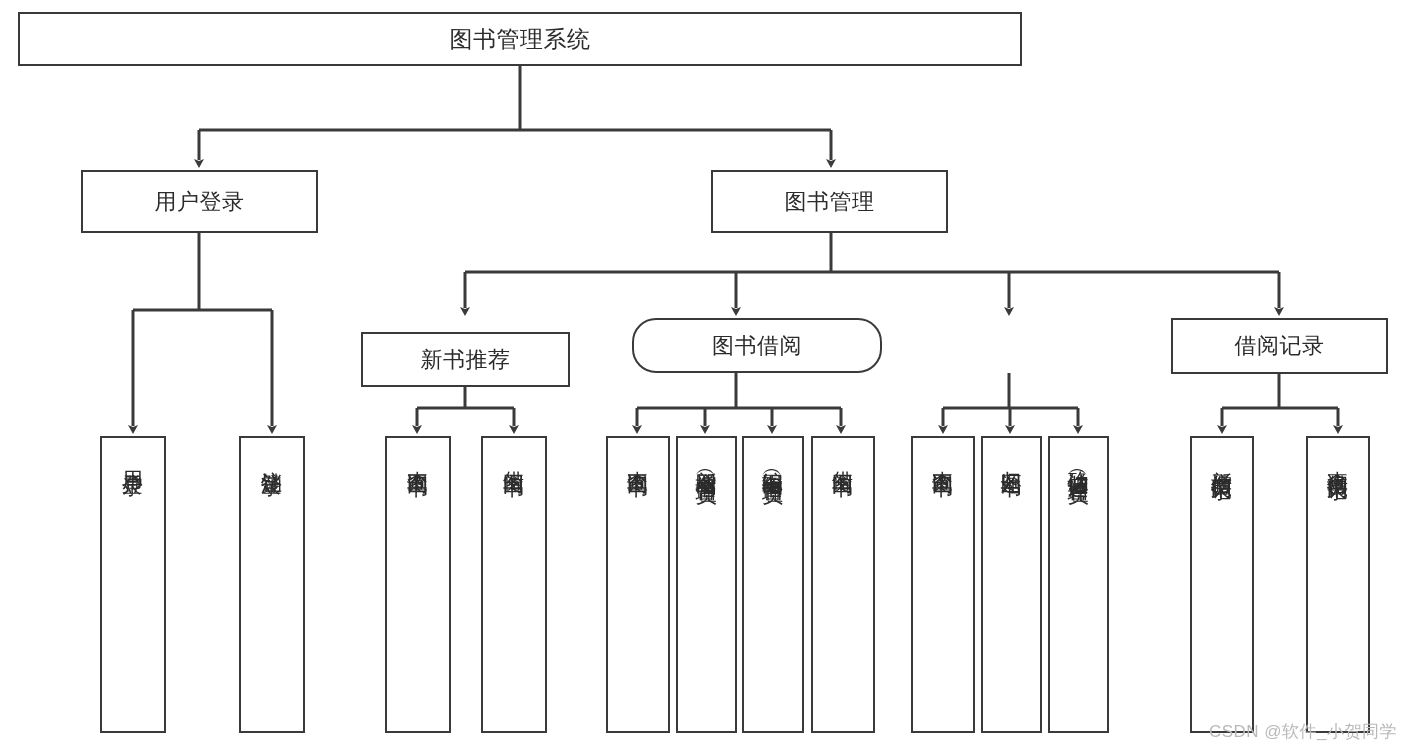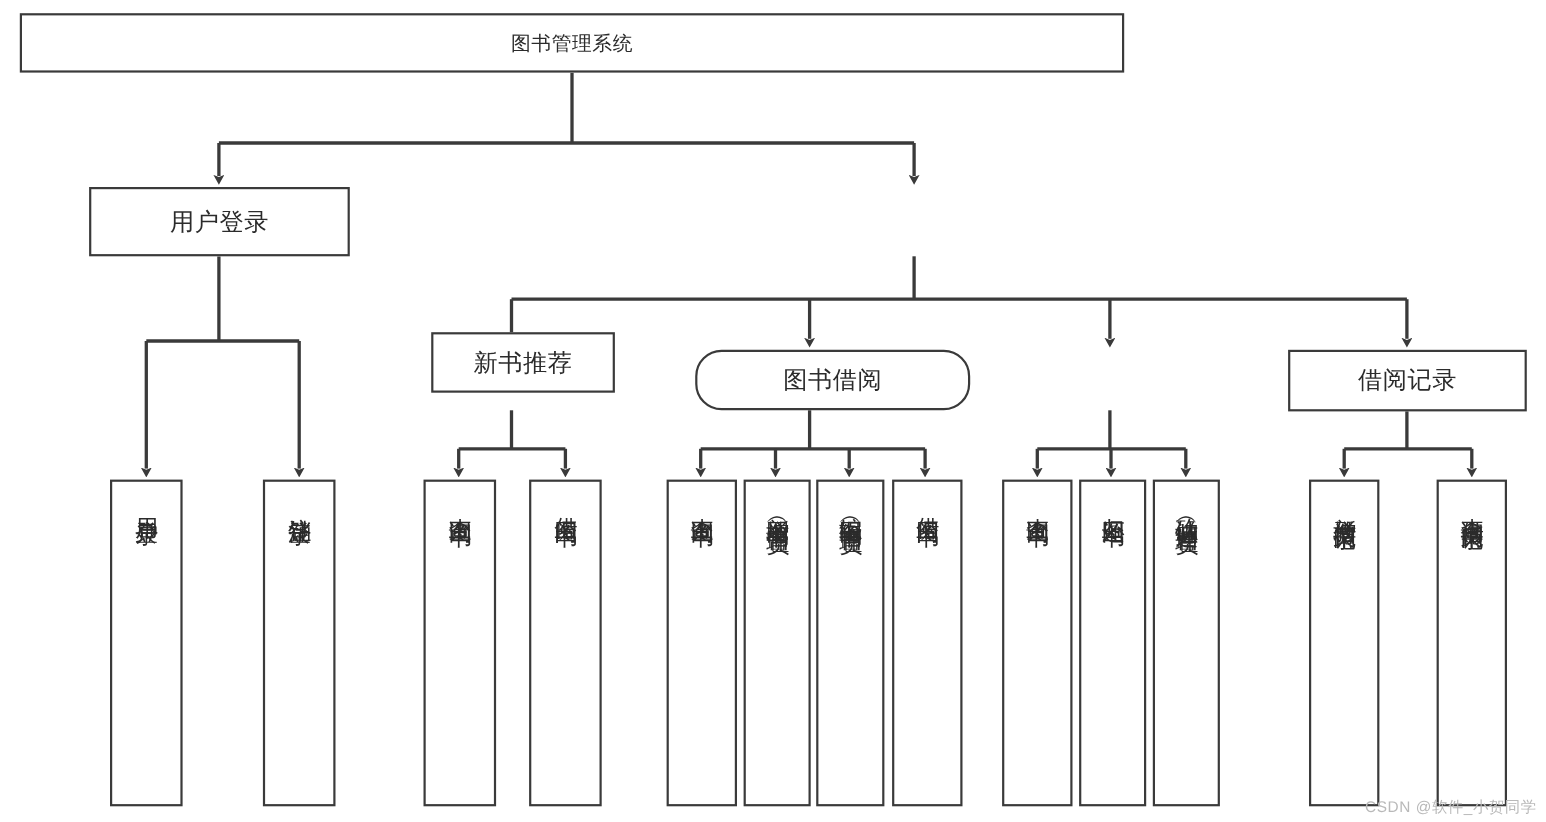--- a/index.html
+++ b/index.html
@@ -25,42 +25,42 @@
   }
   .node .label{
     color:#2b2b2b;
     line-height:1.05;
     text-align:center;
     white-space:nowrap;
   }
 
   
   .node-h .label{font-size:22px;letter-spacing:0.5px;}
-  .node-root .label{font-size:18px;}
+  .node-root .label{font-size:23px;}
 
   
   .node-v{
     align-items:flex-start;
     justify-content:center;
     padding-top:16px;
   }
   .node-v .label{
     writing-mode:vertical-rl;
     text-orientation:upright;
     font-size:21px;
     letter-spacing:2px;
     line-height:1;
     white-space:nowrap;
   }
 
   #watermark{
     position:absolute;
     right:8px;
     bottom:4px;
-    font-size:14px;
+    font-size:17px;
     color:#b9b9b9;
     letter-spacing:0.5px;
     white-space:nowrap;
     pointer-events:none;
   }
 </style>
 </head>
 <body>
 
 <div id="canvas">
@@ -115,22 +115,25 @@
     </g>
   </svg>
 
   <div class="node node-h node-root" style="left:18px;top:12px;width:1004px;height:54px;">
     <span class="label">图书管理系统</span>
   </div>
 
   <div class="node node-h" style="left:81px;top:170px;width:237px;height:63px;">
     <span class="label">用户登录</span>
   </div>
+  <div class="node node-h" style="left:711px;top:170px;width:237px;height:63px;">
+    <span class="label">图书管理</span>
+  </div>
 
-  <div class="node node-h" style="left:361px;top:302px;width:167px;height:55px;margin-left:31px;">
+  <div class="node node-h" style="left:361px;top:332px;width:209px;height:55px;">
     <span class="label">新书推荐</span>
   </div>
   <div class="node node-h" style="left:632px;top:318px;width:250px;height:55px;border-radius:24px;">
     <span class="label">图书借阅</span>
   </div>
   <div class="node node-h" style="left:1171px;top:318px;width:217px;height:56px;">
     <span class="label">借阅记录</span>
   </div>
 
   <div class="node node-v" style="left:100px;top:436px;width:66px;height:297px;">

